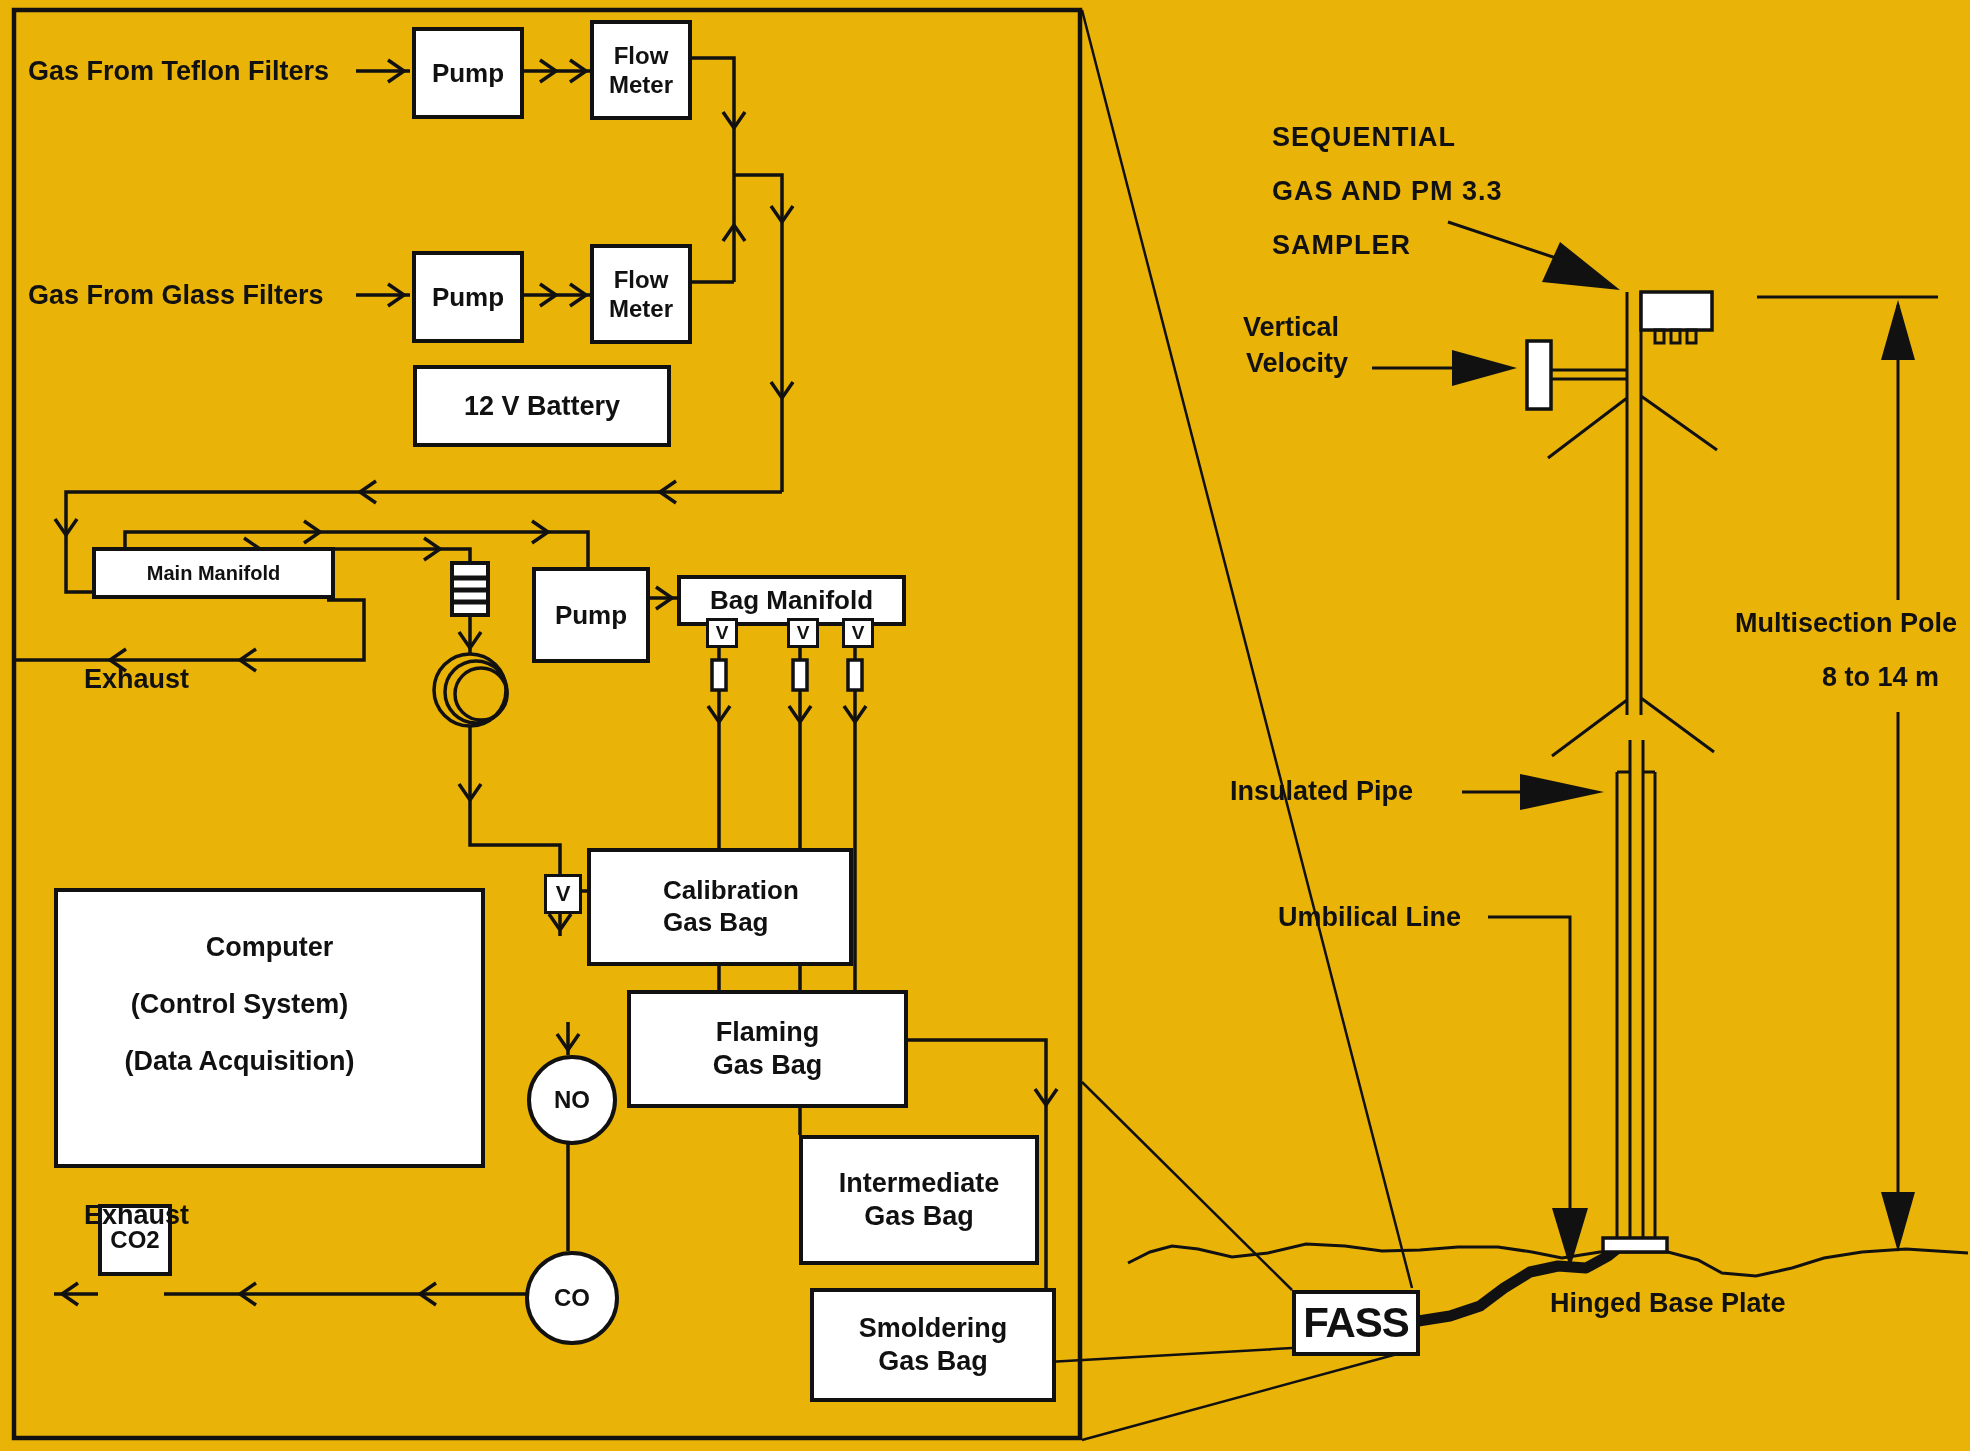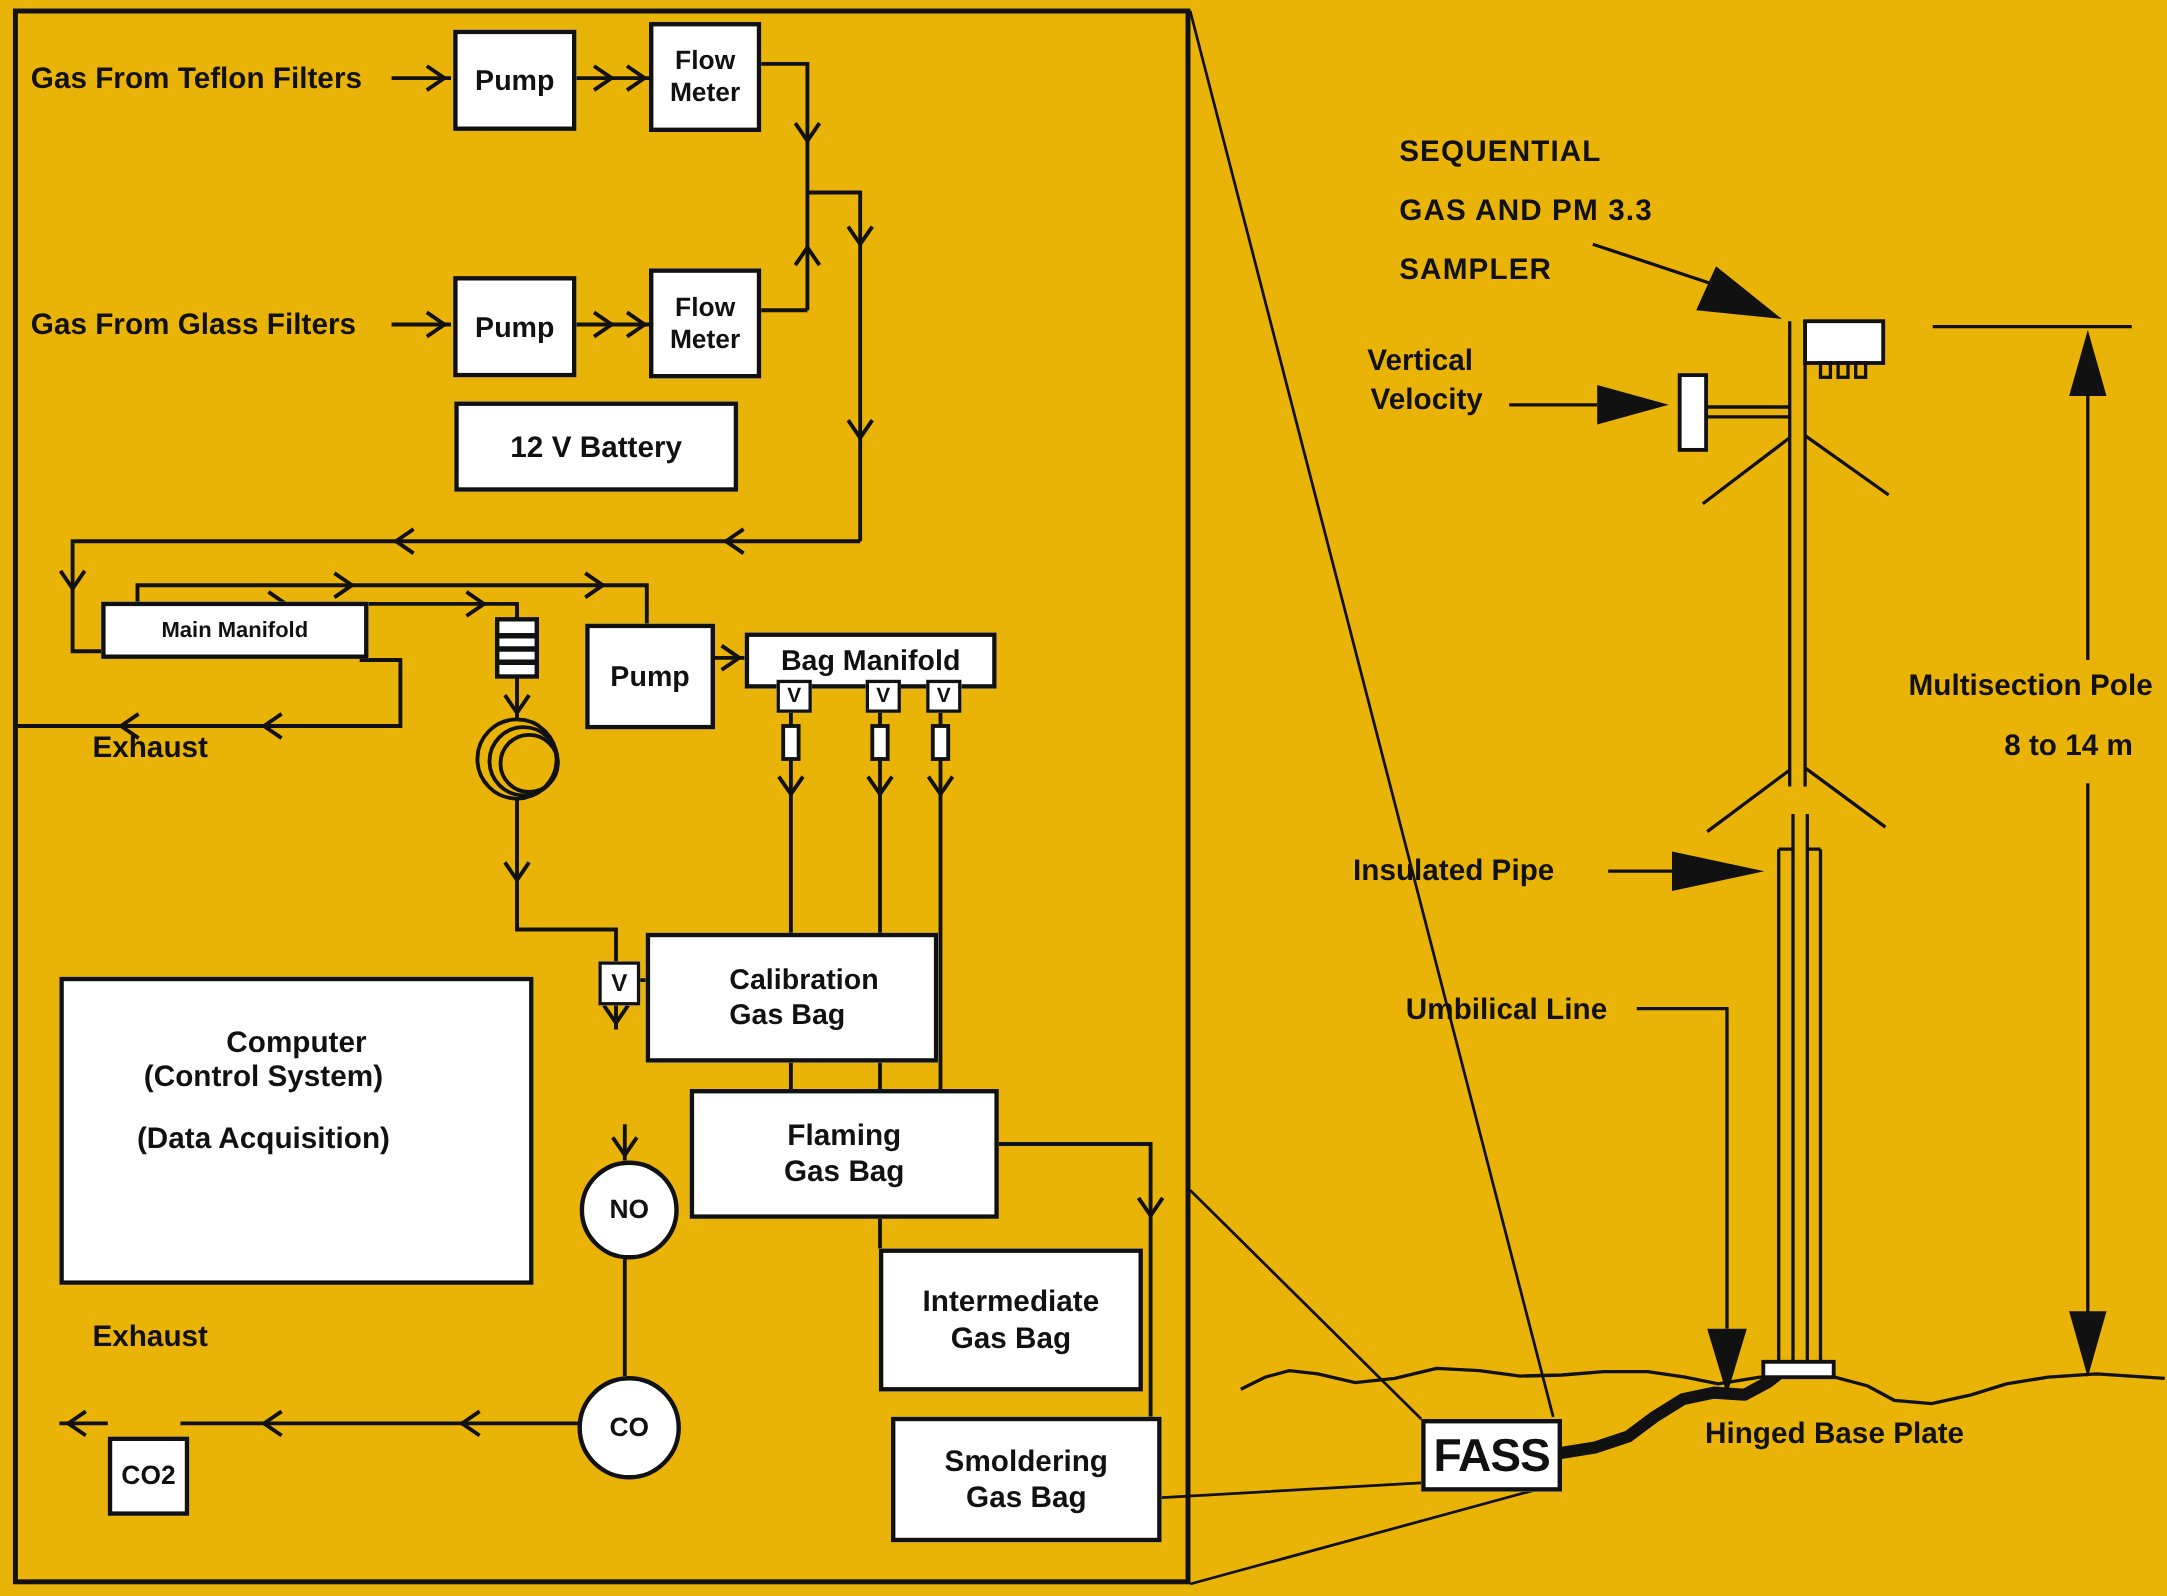--- a/index.html
+++ b/index.html
@@ -106,42 +106,42 @@
   <div class="box" style="left:842px;top:618px;width:26px;height:24px;font-size:19px;border-width:3px;">V</div>
   <div class="box" style="left:544px;top:874px;width:32px;height:34px;font-size:22px;border-width:3px;">V</div>
 
   <div class="box col" style="left:587px;top:848px;width:258px;height:110px;font-size:26px;align-items:flex-start;padding-left:0;">
     <div class="ln" style="margin-left:72px;">Calibration</div>
     <div class="ln" style="margin-left:72px;">Gas Bag</div>
   </div>
 
   <div class="box col" style="left:54px;top:888px;width:423px;height:272px;font-size:27px;justify-content:flex-start;">
     <div style="margin-top:40px;">Computer</div>
-    <div style="margin-right:60px;">(Control System)</div>
+    <div style="margin-top:26px;margin-right:60px;">(Control System)</div>
     <div style="margin-top:26px;margin-right:60px;">(Data Acquisition)</div>
   </div>
 
   <div class="box col ln" style="left:627px;top:990px;width:273px;height:110px;font-size:27px;align-items:center;">
     <div>Flaming</div>
     <div>Gas Bag</div>
   </div>
 
   <div class="box col ln" style="left:799px;top:1135px;width:232px;height:122px;font-size:27px;">
     <div>Intermediate</div>
     <div>Gas Bag</div>
   </div>
 
   <div class="box col ln" style="left:810px;top:1288px;width:238px;height:106px;font-size:27px;">
     <div>Smoldering</div>
     <div>Gas Bag</div>
   </div>
 
   <div class="box circle" style="left:527px;top:1055px;width:82px;height:82px;font-size:24px;">NO</div>
   <div class="box circle" style="left:525px;top:1251px;width:86px;height:86px;font-size:24px;">CO</div>
-  <div class="box" style="left:98px;top:1306px;width:66px;height:64px;font-size:24px;">CO2</div>
+  <div class="box" style="left:98px;top:1204px;width:66px;height:64px;font-size:24px;">CO2</div>
   <div class="lbl" style="left:84px;top:1200px;font-size:27px;">Exhaust</div>
 
   <div class="lbl" style="left:1272px;top:122px;font-size:27px;letter-spacing:1px;">SEQUENTIAL</div>
   <div class="lbl" style="left:1272px;top:176px;font-size:27px;letter-spacing:1px;">GAS AND PM 3.3</div>
   <div class="lbl" style="left:1272px;top:230px;font-size:27px;letter-spacing:1px;">SAMPLER</div>
 
   <div class="lbl" style="left:1243px;top:312px;font-size:27px;">Vertical</div>
   <div class="lbl" style="left:1246px;top:348px;font-size:27px;">Velocity</div>
 
   <div class="lbl" style="left:1735px;top:608px;font-size:27px;">Multisection Pole</div>

